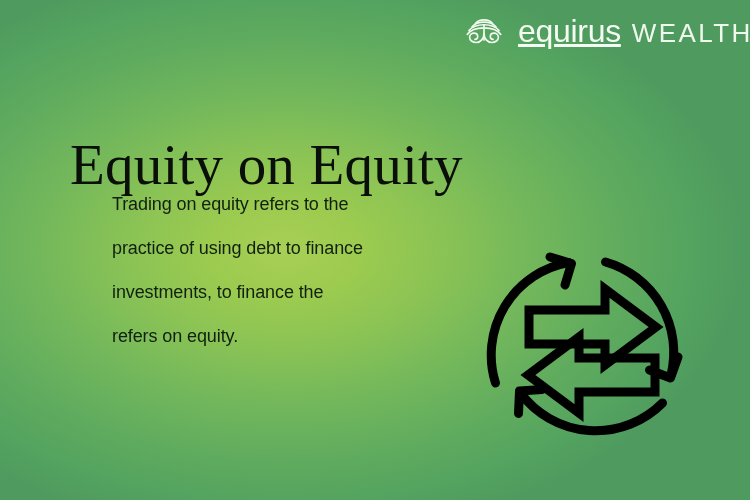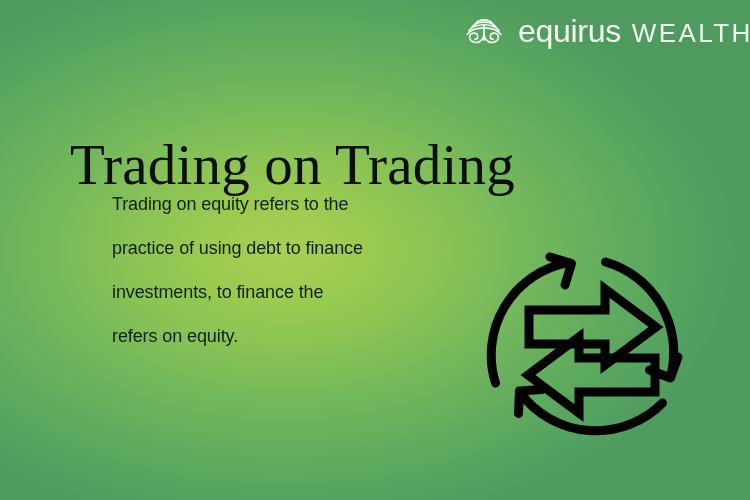--- a/index.html
+++ b/index.html
@@ -46,20 +46,21 @@
     display: flex;
     align-items: baseline;
     gap: 11px;
   }
   .brand-name {
     font-size: 32px;
     line-height: 1;
     font-weight: 500;
     color: #f4fbf2;
     letter-spacing: -0.3px;
+    text-decoration: underline;
   }
   .brand-sub {
     font-size: 26px;
     line-height: 1;
     font-weight: 300;
     color: #eef8ec;
     letter-spacing: 2.4px;
   }
 
   
@@ -127,21 +128,21 @@
                  C29.9 22.1, 28.3 23.6, 28.3 25.5
                  C28.3 27.1, 29.6 28.3, 31.1 28.3"></path>
       </svg>
     </span>
     <span class="brand-words">
       <span class="brand-name">equirus</span>
       <span class="brand-sub">WEALTH</span>
     </span>
   </div>
 
-  <h1 class="headline">Trading on Trading</h1>
+  <h1 class="headline">Equity on Equity</h1>
 
   <div class="body-copy">
     <span class="ln">Trading on equity refers to the</span>
     <span class="ln">practice of using debt to finance</span>
     <span class="ln">investments, to finance the</span>
     <span class="ln">refers on equity.</span>
   </div>
 
   <div class="cycle-icon">
     <svg viewBox="0 0 216 216" aria-hidden="true">

